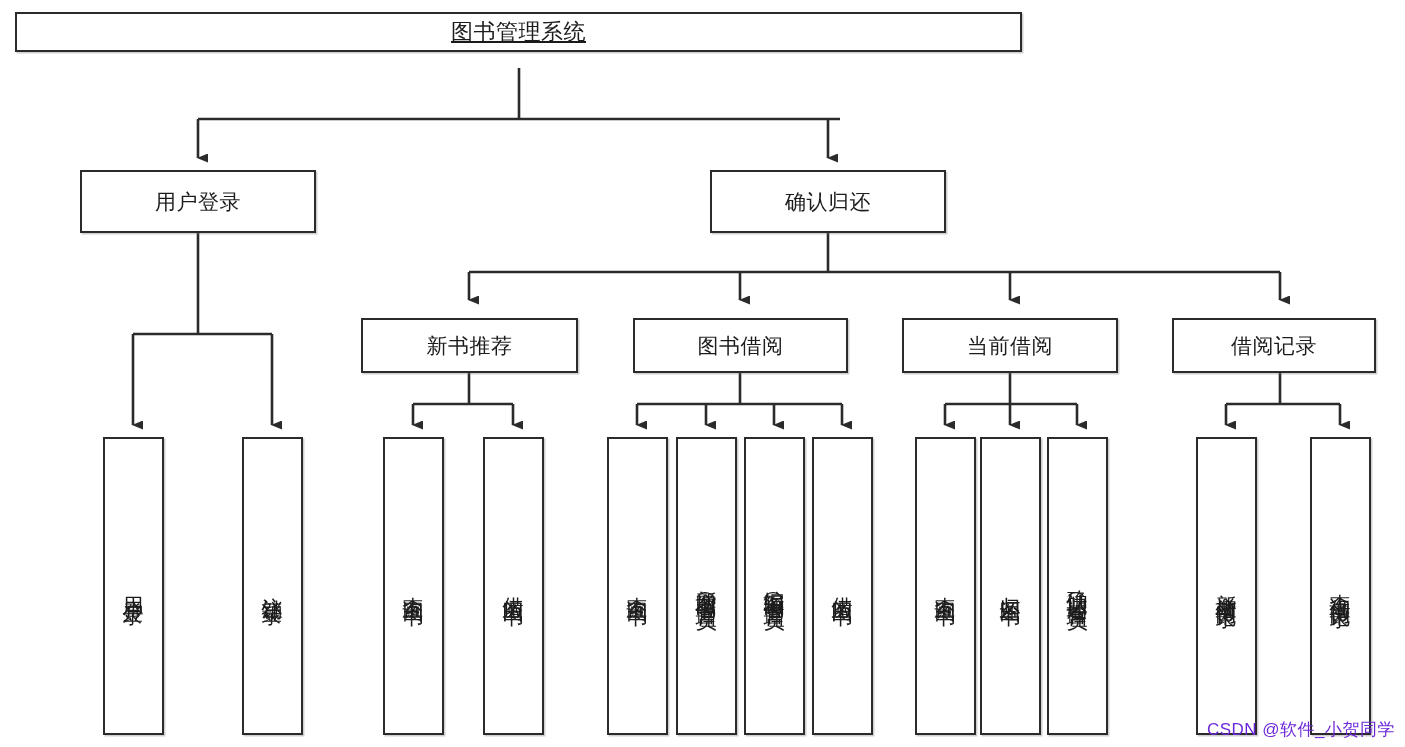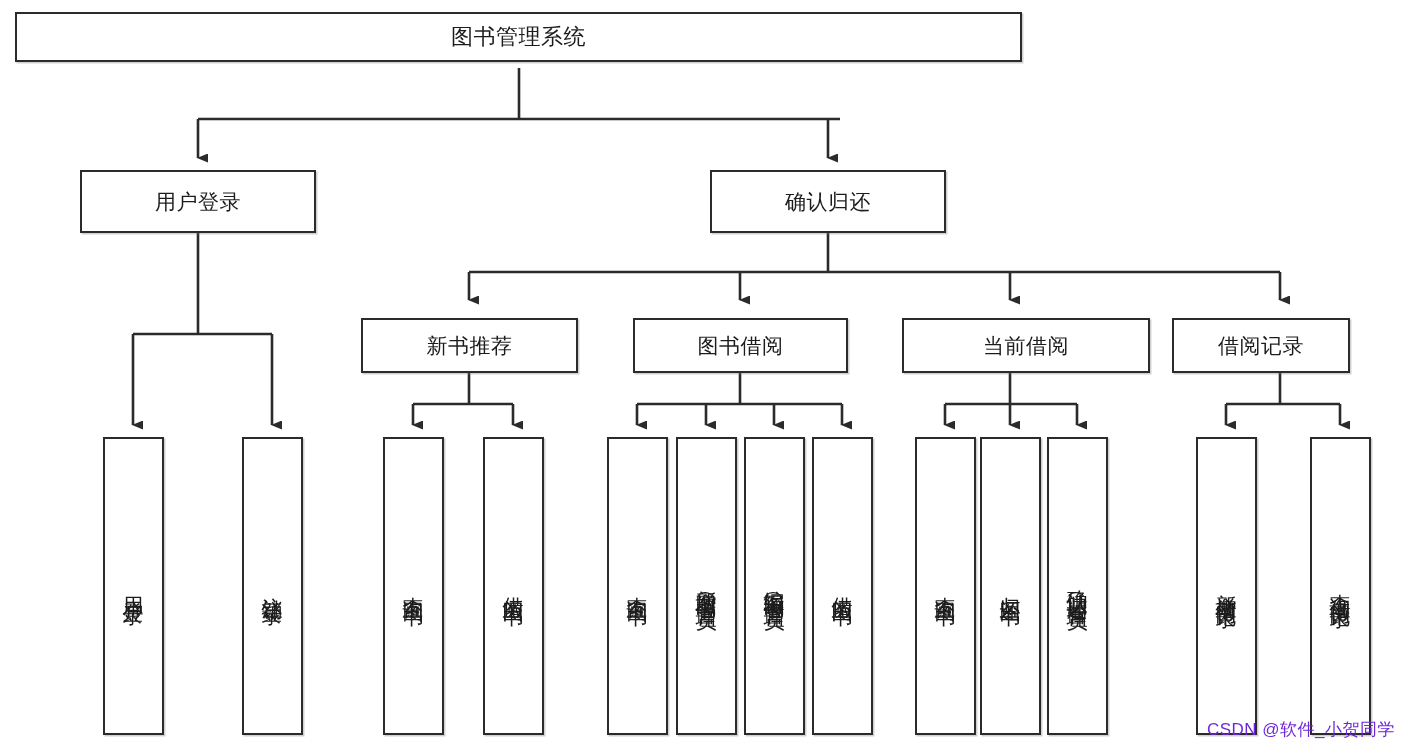--- a/index.html
+++ b/index.html
@@ -114,45 +114,45 @@
       <path d="M1010,404 L1010,425" marker-end="url(#arw)"></path>
       <path d="M1077,404 L1077,425" marker-end="url(#arw)"></path>
 
       <path d="M1280,373 L1280,404"></path>
       <path d="M1226,404 L1340,404"></path>
       <path d="M1226,404 L1226,425" marker-end="url(#arw)"></path>
       <path d="M1340,404 L1340,425" marker-end="url(#arw)"></path>
     </g>
   </svg>
 
-  <div class="node root" style="left:15px; top:12px; width:1007px; height:50px;">
+  <div class="node root" style="left:15px; top:12px; width:1007px; height:40px;text-decoration:underline;">
     <span class="label">图书管理系统</span>
   </div>
 
   <div class="node" style="left:80px; top:170px; width:236px; height:63px;">
     <span class="label">用户登录</span>
   </div>
 
   <div class="node" style="left:710px; top:170px; width:236px; height:63px;">
     <span class="label">确认归还</span>
   </div>
 
   <div class="node" style="left:633px; top:318px; width:215px; height:55px;">
     <span class="label">图书借阅</span>
   </div>
 
   <div class="node" style="left:361px; top:318px; width:217px; height:55px;">
     <span class="label">新书推荐</span>
   </div>
 
-  <div class="node" style="left:902px; top:318px; width:248px; height:55px;">
+  <div class="node" style="left:902px; top:318px; width:216px; height:55px;">
     <span class="label">当前借阅</span>
   </div>
 
-  <div class="node" style="left:1172px; top:318px; width:178px; height:55px;">
+  <div class="node" style="left:1172px; top:318px; width:204px; height:55px;">
     <span class="label">借阅记录</span>
   </div>
 
   <div class="node vertical" style="left:103px; top:437px; width:61px; height:298px;">
     <span class="label">用户登录</span>
   </div>
 
   <div class="node vertical" style="left:242px; top:437px; width:61px; height:298px;">
     <span class="label">注销登录</span>
   </div>

